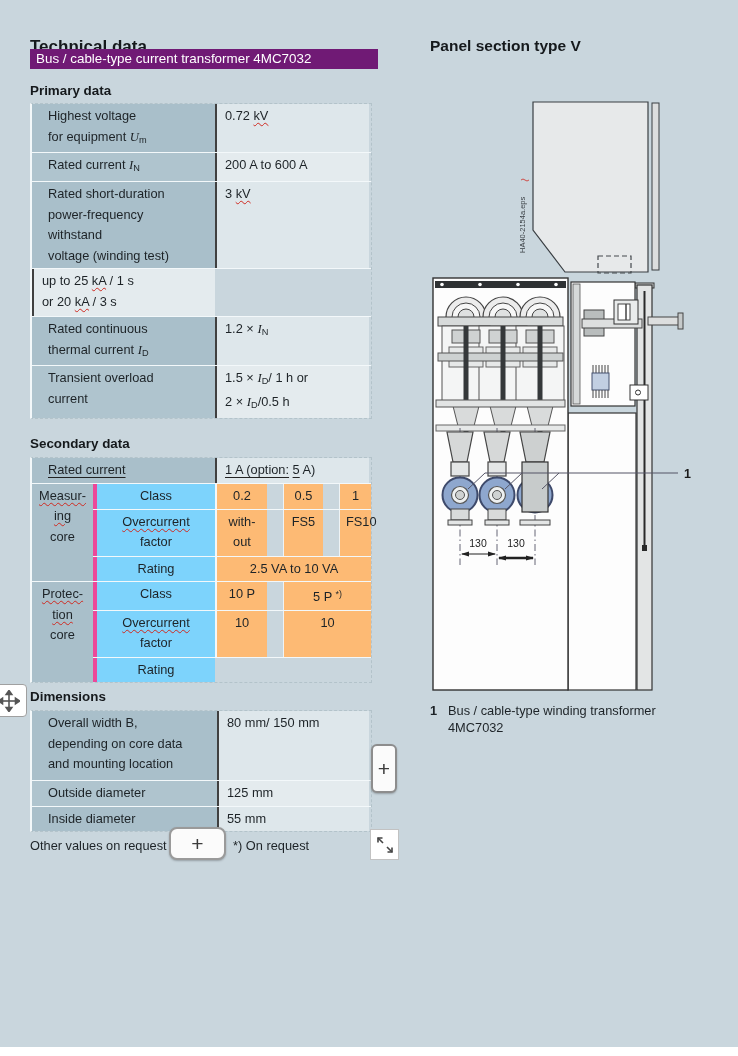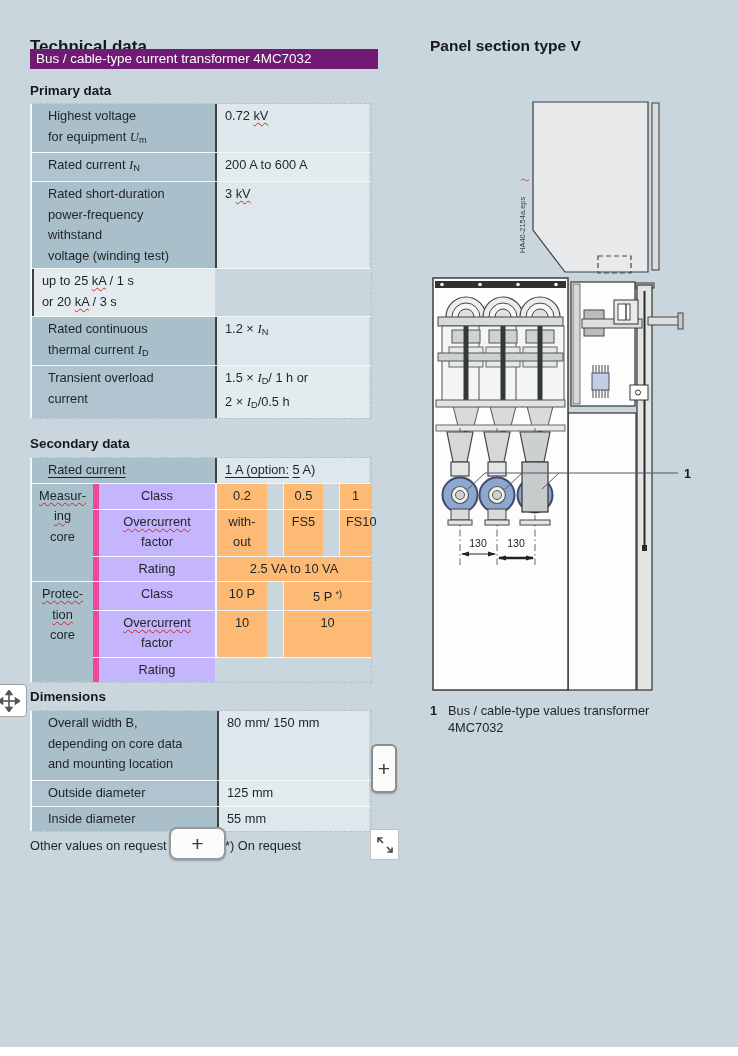--- a/index.html
+++ b/index.html
@@ -20,21 +20,21 @@
   .vc{background:#dee7eb;padding:2px 8px;font-size:12.8px;line-height:20.5px;
       border-left:2px solid #404040;box-sizing:border-box;}
   .vc.alt{background:#e4ebee;}
   .lc.alt{background:#afc4ce;}
   
   .sec-block{display:grid;grid-template-columns:61px 278px;border-bottom:1px solid #f3f8fa;text-align:center;}
   .core-cell{background:#a9bfca;padding:2px 5px;font-size:12.8px;line-height:20.5px;}
   .srow{display:grid;border-bottom:1px solid #f3f8fa;}
   .srow:last-child{border-bottom:none;}
   .scell{box-sizing:border-box;font-size:12.8px;line-height:20.5px;padding:2px 6px;}
-  .slab{background:#c4b5fd;border-left:6px solid #ec4899;}
+  .slab{background:#7dd3fc;border-left:4px solid #ec4899;}
   .sval{background:#fdba74;border-left:2px solid #f3f8fa;}
   .sval.vsep{border-left:1px solid #eef3f5;margin-left:16px;}
   
   .seg-i{font-family:"Liberation Serif",serif;font-style:italic;}
   .seg-sub{font-size:0.72em;vertical-align:-0.25em;}
   .seg-sup{font-size:0.7em;vertical-align:0.5em;}
   .seg-wavy{text-decoration-line:underline;text-decoration-style:wavy;
             text-decoration-color:#cf2a21;text-decoration-thickness:1px;text-underline-offset:2px;}
   .seg-u{text-decoration-line:underline;text-decoration-color:#222;
          text-decoration-thickness:1px;text-underline-offset:3px;}
@@ -148,21 +148,21 @@
     <div class="lc alt">Outside diameter</div>
     <div class="vc alt">125 mm</div>
   </div>
   <div class="trow" style="grid-template-columns:185px 152px;min-height:22px">
     <div class="lc">Inside diameter</div>
     <div class="vc">55 mm</div>
   </div>
 </div>
 
 <div class="abs footer-text" style="left:30px;top:838px;">Other values on request</div>
-<div class="abs footer-text" style="left:225px;top:838px;">*) On request</div>
+<div class="abs footer-text" style="left:233px;top:838px;">*) On request</div>
 
 <div class="abs h1" style="left:430px;top:24px;font-size:15.5px;">Panel section type V</div>
 
 <svg class="abs" style="left:428px;top:95px;" width="305" height="600" viewBox="0 0 305 600">
 
   <text x="97" y="158" transform="rotate(-90 97 158)" font-size="7.5" fill="#3c4247">HA40-2154a.eps</text>
   <path d="M93 85 q2 -2 4 0 q2 2 4 0" stroke="#cf2a21" stroke-width="0.8" fill="none"></path>
 
   <g>
     <polygon points="105,7 220,7 220,177 137,177 105,135" fill="#e7e9ea" stroke="#3a3f43" stroke-width="1.2"></polygon>
@@ -279,21 +279,21 @@
     <polygon points="68,459 60,456.5 60,461.5" fill="#222"></polygon>
     <line x1="71" y1="463" x2="105" y2="463" stroke="#222" stroke-width="2.4"></line>
     <polygon points="70,463 78,460.5 78,465.5" fill="#222"></polygon>
     <polygon points="106,463 98,460.5 98,465.5" fill="#222"></polygon>
   </g>
 </svg>
 
 <div class="abs caption" style="left:430px;top:702px;">
   <div class="num">1</div>
   <div>
-    <span>Bus / cable-type values transformer</span><br>
+    <span>Bus / cable-type winding transformer</span><br>
     <span>4MC7032</span>
   </div>
 </div>
 
 <div class="abs ui-sq" style="left:-9px;top:684px;width:34px;height:31px;border-radius:4px;border-color:#a0a0a0;">
   <svg width="22" height="22" viewBox="0 0 22 22">
     <g stroke="#555" stroke-width="1.6" fill="#555">
       <line x1="11" y1="3.5" x2="11" y2="18.5"></line>
         <line x1="3.5" y1="11" x2="18.5" y2="11"></line>
       <polygon points="11,0.5 8.2,4.5 13.8,4.5"></polygon>

